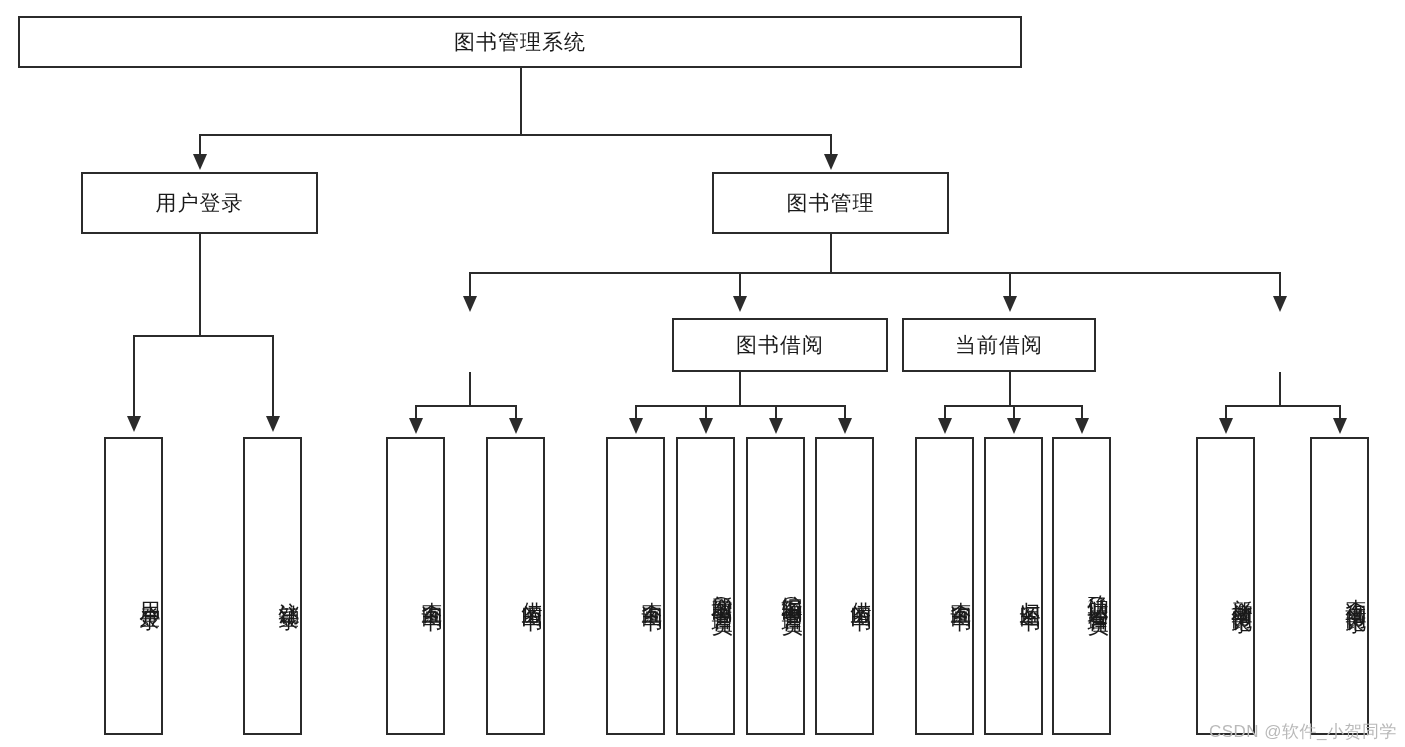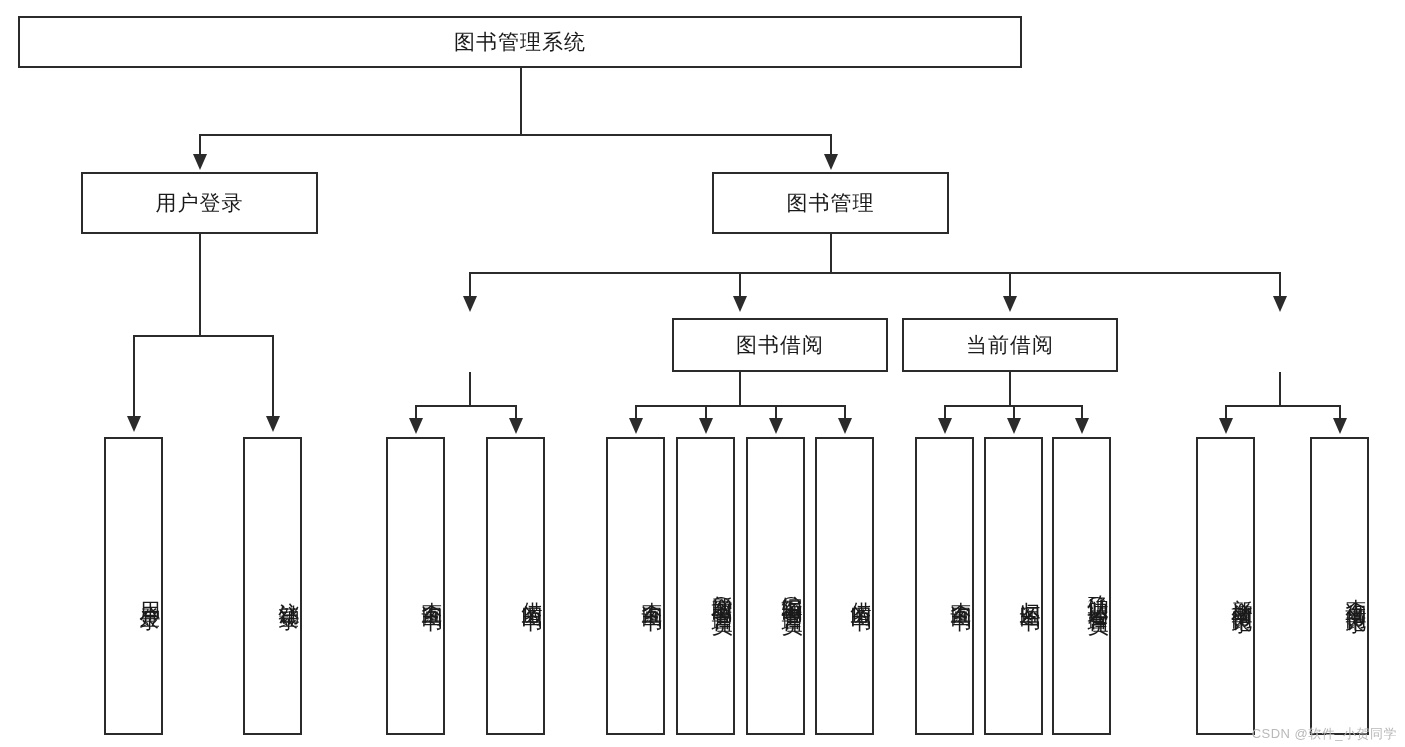--- a/index.html
+++ b/index.html
@@ -57,21 +57,21 @@
     width: 0;
     height: 0;
     border-left: 7px solid transparent;
     border-right: 7px solid transparent;
     border-top: 16px solid #2b2b2b;
   }
   #watermark {
     position: absolute;
     right: 8px;
     bottom: 4px;
-    font-size: 13px;
+    font-size: 17px;
     color: #b9b9b9;
     letter-spacing: 0.5px;
     white-space: nowrap;
   }
 </style>
 </head>
 <body>
 
 <div id="canvas">
 
@@ -109,21 +109,21 @@
   <div class="edge v" style="left:739px; top:272px; height:25px;"></div>
   <div class="arrow" style="left:733px; top:296px;"></div>
   <div class="edge v" style="left:1009px; top:272px; height:25px;"></div>
   <div class="arrow" style="left:1003px; top:296px;"></div>
   <div class="edge v" style="left:1279px; top:272px; height:25px;"></div>
   <div class="arrow" style="left:1273px; top:296px;"></div>
 
   <div class="node horiz" style="left:632px; top:318px; width:216px; height:54px;margin-left:40px;">
     <span class="txt">图书借阅</span>
   </div>
-  <div class="node horiz" style="left:902px; top:318px; width:216px; height:54px;">
+  <div class="node horiz" style="left:902px; top:318px; width:194px; height:54px;">
     <span class="txt">当前借阅</span>
   </div>
 
   <div class="edge v" style="left:469px; top:372px; height:33px;"></div>
   <div class="edge h" style="left:415px; top:405px; width:101px;"></div>
   <div class="edge v" style="left:415px; top:405px; height:14px;"></div>
   <div class="arrow" style="left:409px; top:418px;"></div>
   <div class="edge v" style="left:515px; top:405px; height:14px;"></div>
   <div class="arrow" style="left:509px; top:418px;"></div>
 

